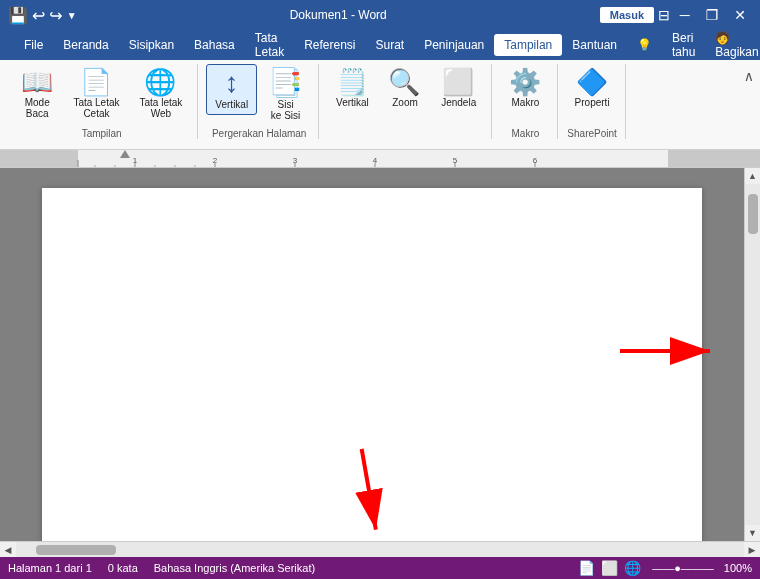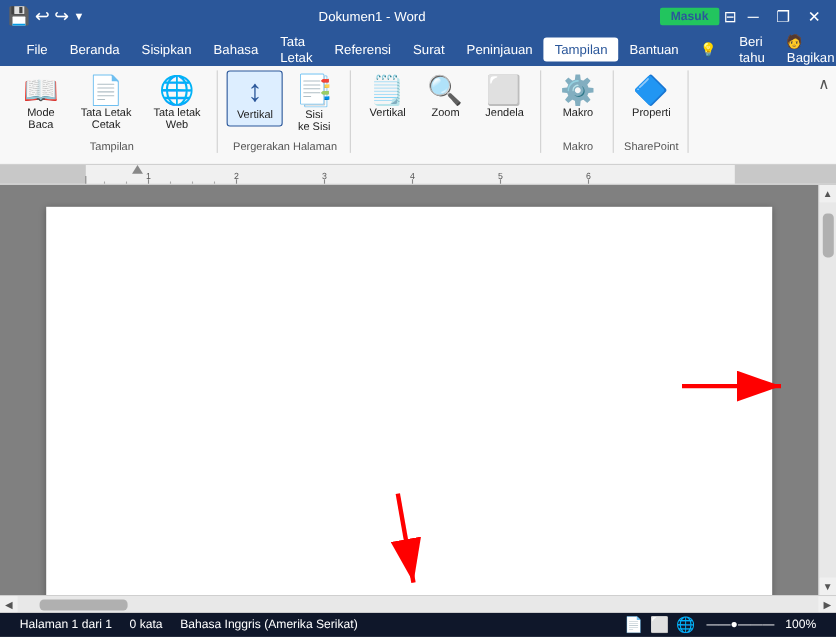--- a/index.html
+++ b/index.html
@@ -13,21 +13,21 @@
       align-items: center;
       justify-content: space-between;
       padding: 0 8px;
       color: white;
     }
     #title-bar .left-icons { display: flex; align-items: center; gap: 4px; }
     #title-bar .left-icons span { font-size: 16px; cursor: pointer; }
     #title-bar .title { flex: 1; text-align: center; font-size: 12px; font-weight: 400; }
     #title-bar .right-controls { display: flex; align-items: center; gap: 4px; }
     #title-bar .right-controls .masuk-btn {
-      background: #22c55e; color: #2b579a; border: none; padding: 2px 10px; font-size: 11px; font-weight: 600; cursor: pointer; border-radius: 2px;
+      background: #ffffff; color: #2b579a; border: none; padding: 2px 10px; font-size: 11px; font-weight: 600; cursor: pointer; border-radius: 2px;
     }
     #title-bar .win-btn { font-size: 14px; cursor: pointer; padding: 0 6px; color: white; background: transparent; border: none; }
 
     
     #menu-bar {
       background: #2b579a;
       height: 30px;
       display: flex;
       align-items: center;
       padding: 0 14px;
@@ -145,25 +145,25 @@
       border-top: 1px solid #ccc;
       display: flex;
       align-items: center;
     }
     .hscroll-btn { height: 100%; width: 16px; text-align: center; cursor: pointer; font-size: 9px; line-height: 16px; color: #555; border: none; background: #f0f0f0; }
     .hscroll-track { flex: 1; height: 100%; background: #e8e8e8; position: relative; }
     .hscroll-thumb { height: 10px; width: 80px; background: #b0b0b0; border-radius: 4px; position: absolute; left: 20px; top: 3px; cursor: pointer; }
 
     
     #status-bar {
-      background: #0f172a;
+      background: #701a75;
       height: 22px;
       display: flex;
       align-items: center;
-      padding: 0 18px;
+      padding: 0 8px;
       color: white;
       font-size: 11px;
       justify-content: space-between;
     }
     .status-left { display: flex; gap: 16px; }
     .status-right { display: flex; align-items: center; gap: 6px; }
     .status-icon { font-size: 14px; cursor: pointer; }
     .zoom-level { font-size: 11px; }
 
     

